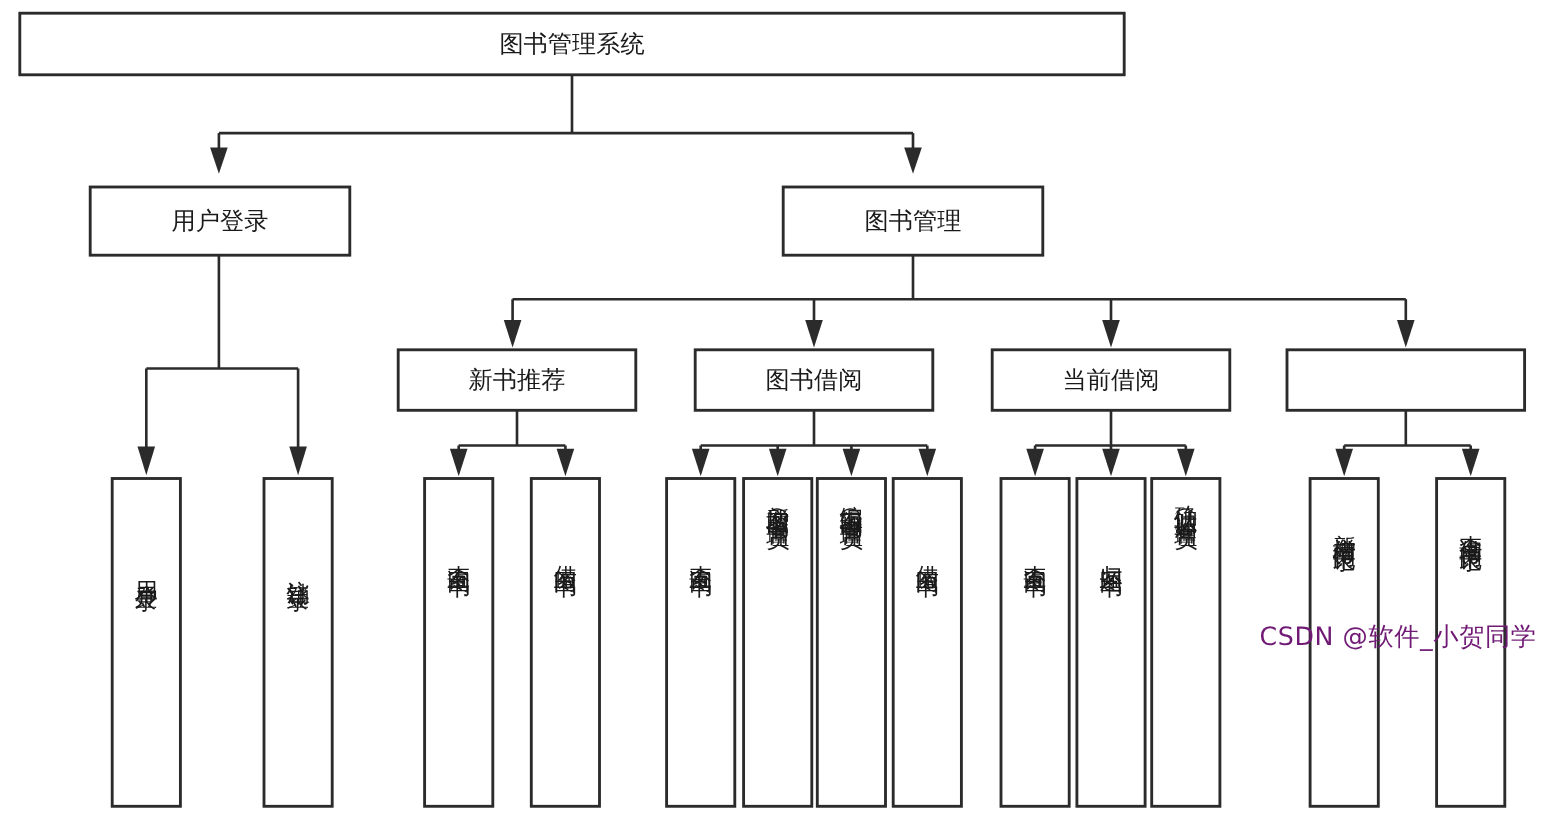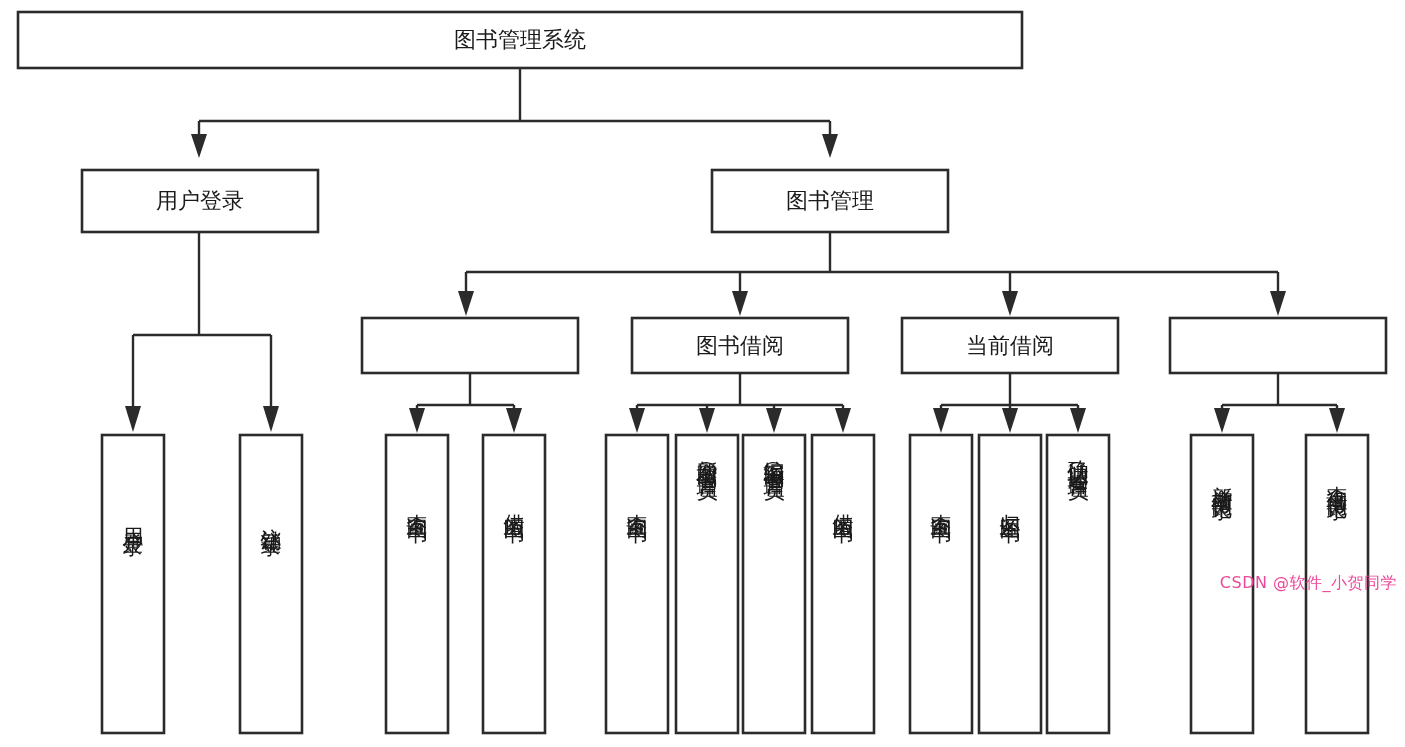--- a/index.html
+++ b/index.html
@@ -41,22 +41,22 @@
   }
   .arrow-head {
     fill: #2b2b2b;
     stroke: none;
   }
   .watermark {
     position: absolute;
     right: 8px;
     bottom: 6px;
     font-family: "DejaVu Sans", "Liberation Sans", sans-serif;
-    font-size: 16px;
-    color: #ec4899;
+    font-size: 23px;
+    color: #701a75;
     letter-spacing: 0.5px;
     white-space: nowrap;
     pointer-events: none;
   }
   .vlabel-holder {
     position: absolute;
     display: flex;
     align-items: flex-start;
     justify-content: center;
     box-sizing: border-box;
@@ -193,20 +193,23 @@
   </div>
 
   <div class="htext-holder" style="left:82px; top:170px; width:236px; height:62px;">
     <span class="htext">用户登录</span>
   </div>
 
   <div class="htext-holder" style="left:712px; top:170px; width:236px; height:62px;border-radius:24px;">
     <span class="htext">图书管理</span>
   </div>
 
+  <div class="htext-holder" style="left:362px; top:318px; width:216px; height:55px;">
+    <span class="htext">新书推荐</span>
+  </div>
 
   <div class="htext-holder" style="left:632px; top:318px; width:216px; height:55px;">
     <span class="htext">图书借阅</span>
   </div>
 
   <div class="htext-holder" style="left:902px; top:318px; width:216px; height:55px;">
     <span class="htext">当前借阅</span>
   </div>
 
 

